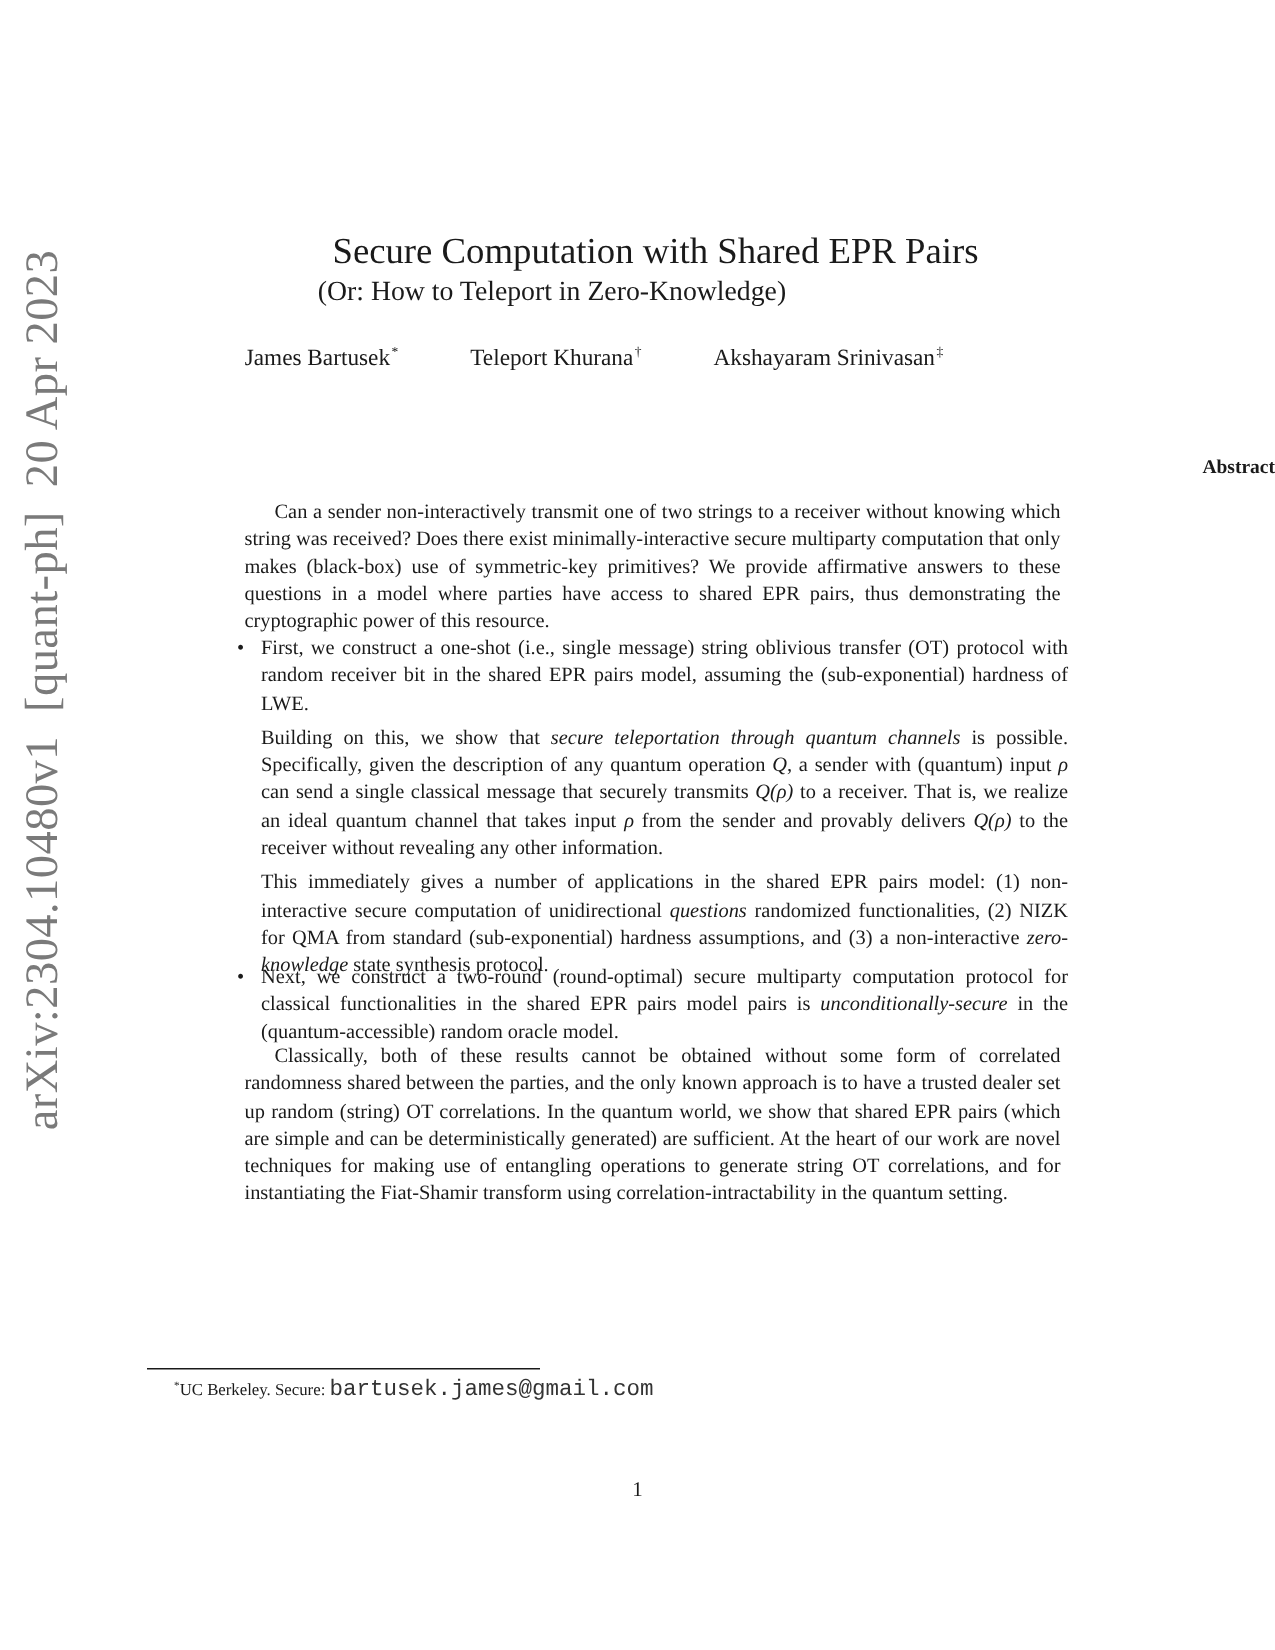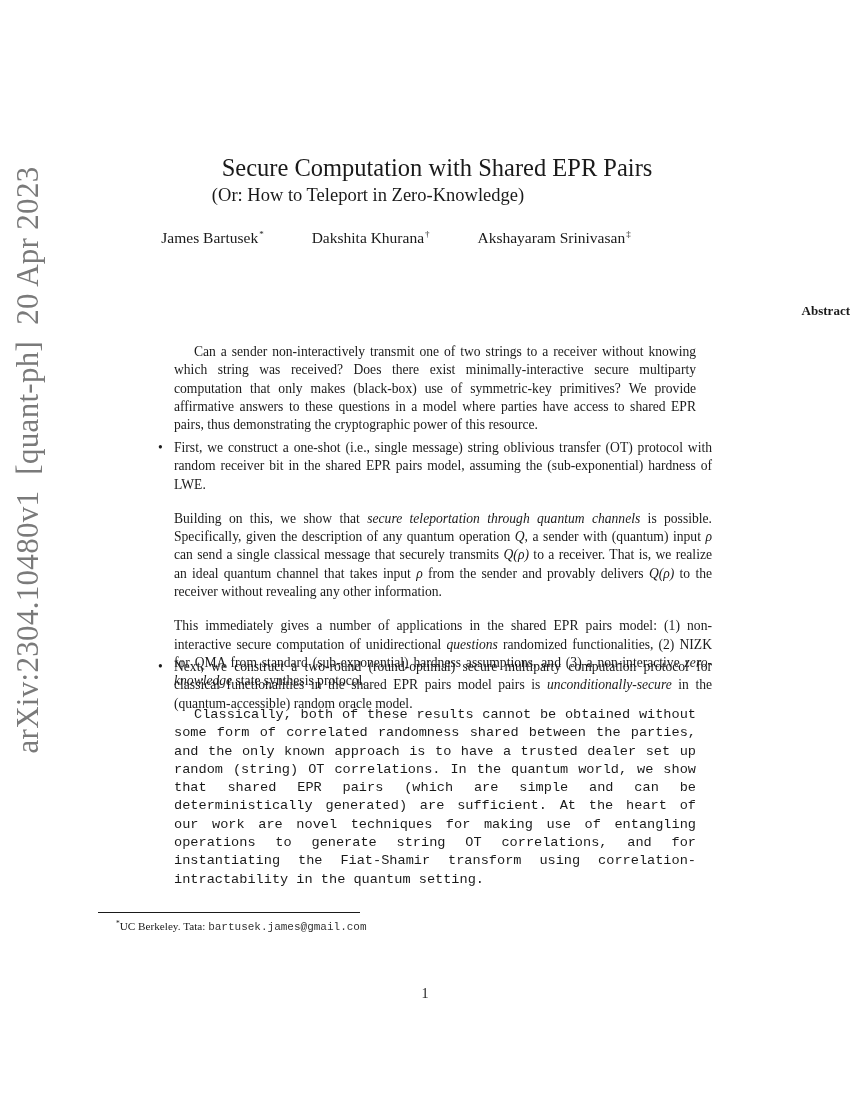--- a/index.html
+++ b/index.html
@@ -17,52 +17,52 @@
   .subtitle { position: absolute; top: 183px; left: 0; width: 736px; text-align: center;
               font-size: 18.5px; line-height: 24px; }
   .authors { position: absolute; top: 229px; left: 0; width: 792px; display: flex;
              justify-content: center; font-size: 15.5px; }
   .author { margin: 0 24px; }
   .author sup { font-size: 9px; vertical-align: 6px; margin-left: 1px; }
   .abstract-heading { position: absolute; top: 303px; left: 0; width: 850px; text-align: right;
                       font-weight: bold; font-size: 13px; }
   .abs { position: absolute; left: 158px; width: 554px; font-size: 13.6px; line-height: 18.3px;
          text-align: justify; }
-  .abs p { margin: 16px; }
+  .abs p { margin: 5px; }
   .indent { text-indent: 20px; }
   .p1 { top: 327px; }
   .list { position: absolute; left: 158px; width: 554px; font-size: 13.6px; line-height: 18.3px;
           text-align: justify; }
   .li { position: relative; padding-left: 16px; margin: 0; }
   .li .bullet { position: absolute; left: 0; top: 0; }
-  .li p { margin: 16px 0 5px 0; }
+  .li p { margin: 0 0 5px 0; }
   .l1 { top: 423px; }
   .l2 { top: 642px; }
-  .p2 { top: 690px; font-family: Liberation Mono, monospace; }
+  .p2 { top: 690px; }
   em { font-style: italic; }
   .math { font-style: italic; }
   .fn-rule { position: absolute; top: 912px; left: 98px; width: 262px; height: 1.3px; background: #1a1a1a; }
   .footnotes { position: absolute; top: 916px; left: 116px; font-size: 11.2px; line-height: 15.5px; }
   .footnotes .fn sup { font-size: 7.5px; vertical-align: 4px; }
-  .mono { font-family: "Liberation Mono", "DejaVu Sans Mono", monospace; font-size: 11px; color: #333; }
+  .mono { font-family: "Liberation Mono", "DejaVu Sans Mono", monospace; font-size: 15px; color: #333; }
   .pagenum { position: absolute; top: 986px; left: 0; width: 850px; text-align: center; font-size: 14px; }
 </style>
 </head>
 <body>
 
 <div class="arxiv-stamp">
   <span>arXiv:2304.10480v1</span><span class="sp"></span><span>[quant-ph]</span><span class="sp"></span><span>20 Apr 2023</span>
 </div>
 
 <div class="title">Secure Computation with Shared EPR Pairs</div>
 <div class="subtitle">(Or: How to Teleport in Zero-Knowledge)</div>
 
 <div class="authors">
   <span class="author"><span>James Bartusek</span><sup>*</sup></span>
-  <span class="author"><span>Dakshita Khurana</span><sup>†</sup></span>
+  <span class="author"><span>Teleport Khurana</span><sup>†</sup></span>
   <span class="author"><span>Akshayaram Srinivasan</span><sup>‡</sup></span>
 </div>
 
 <div class="abstract-heading">Abstract</div>
 
 <div class="abs p1">
   <p class="indent">Can a sender non-interactively transmit one of two strings to a receiver without knowing which string was received? Does there exist minimally-interactive secure multiparty computation that only makes (black-box) use of symmetric-key primitives? We provide affirmative answers to these questions in a model where parties have access to shared EPR pairs, thus demonstrating the cryptographic power of this resource.</p>
 </div>
 
 <div class="list l1">
@@ -80,16 +80,16 @@
     <p><span>Next, we construct a two-round (round-optimal) secure multiparty computation protocol for classical functionalities in the shared EPR pairs model pairs is </span><em>unconditionally-secure</em><span> in the (quantum-accessible) random oracle model.</span></p>
   </div>
 </div>
 
 <div class="abs p2">
   <p class="indent">Classically, both of these results cannot be obtained without some form of correlated randomness shared between the parties, and the only known approach is to have a trusted dealer set up random (string) OT correlations. In the quantum world, we show that shared EPR pairs (which are simple and can be deterministically generated) are sufficient.  At the heart of our work are novel techniques for making use of entangling operations to generate string OT correlations, and for instantiating the Fiat-Shamir transform using correlation-intractability in the quantum setting.</p>
 </div>
 
 <div class="fn-rule"></div>
 <div class="footnotes">
-  <div class="fn"><sup>*</sup><span>UC Berkeley. Tata: </span><span class="mono">bartusek.james@gmail.com</span></div>
+  <div class="fn"><sup>*</sup><span>UC Berkeley. Secure: </span><span class="mono">bartusek.james@gmail.com</span></div>
 </div>
 
 <div class="pagenum">1</div>
 
 </body></html>

